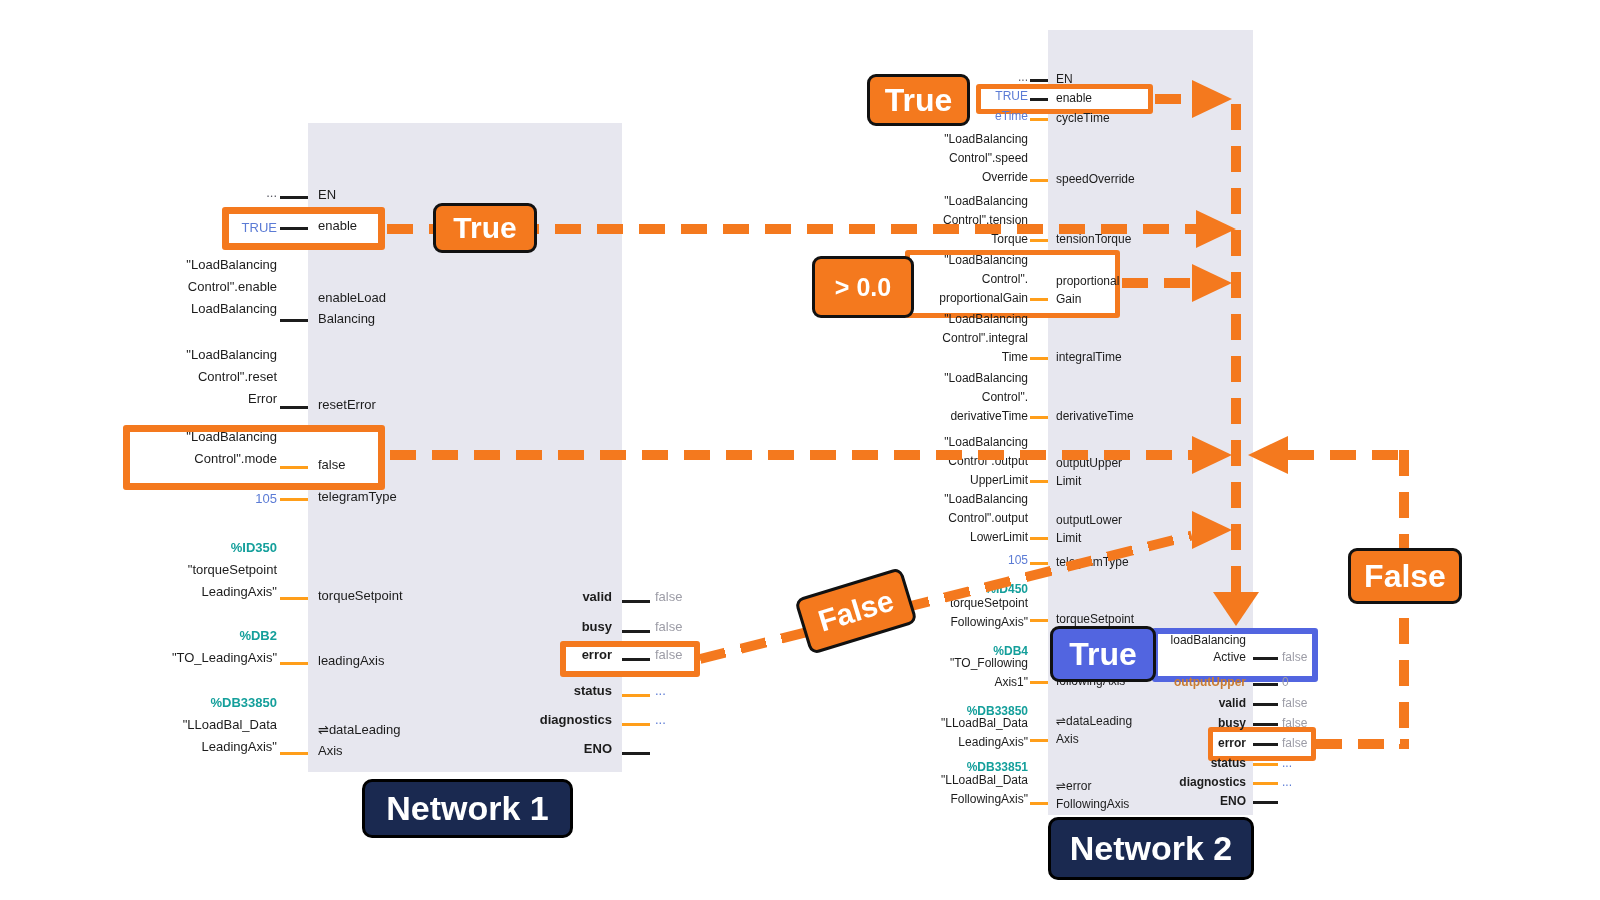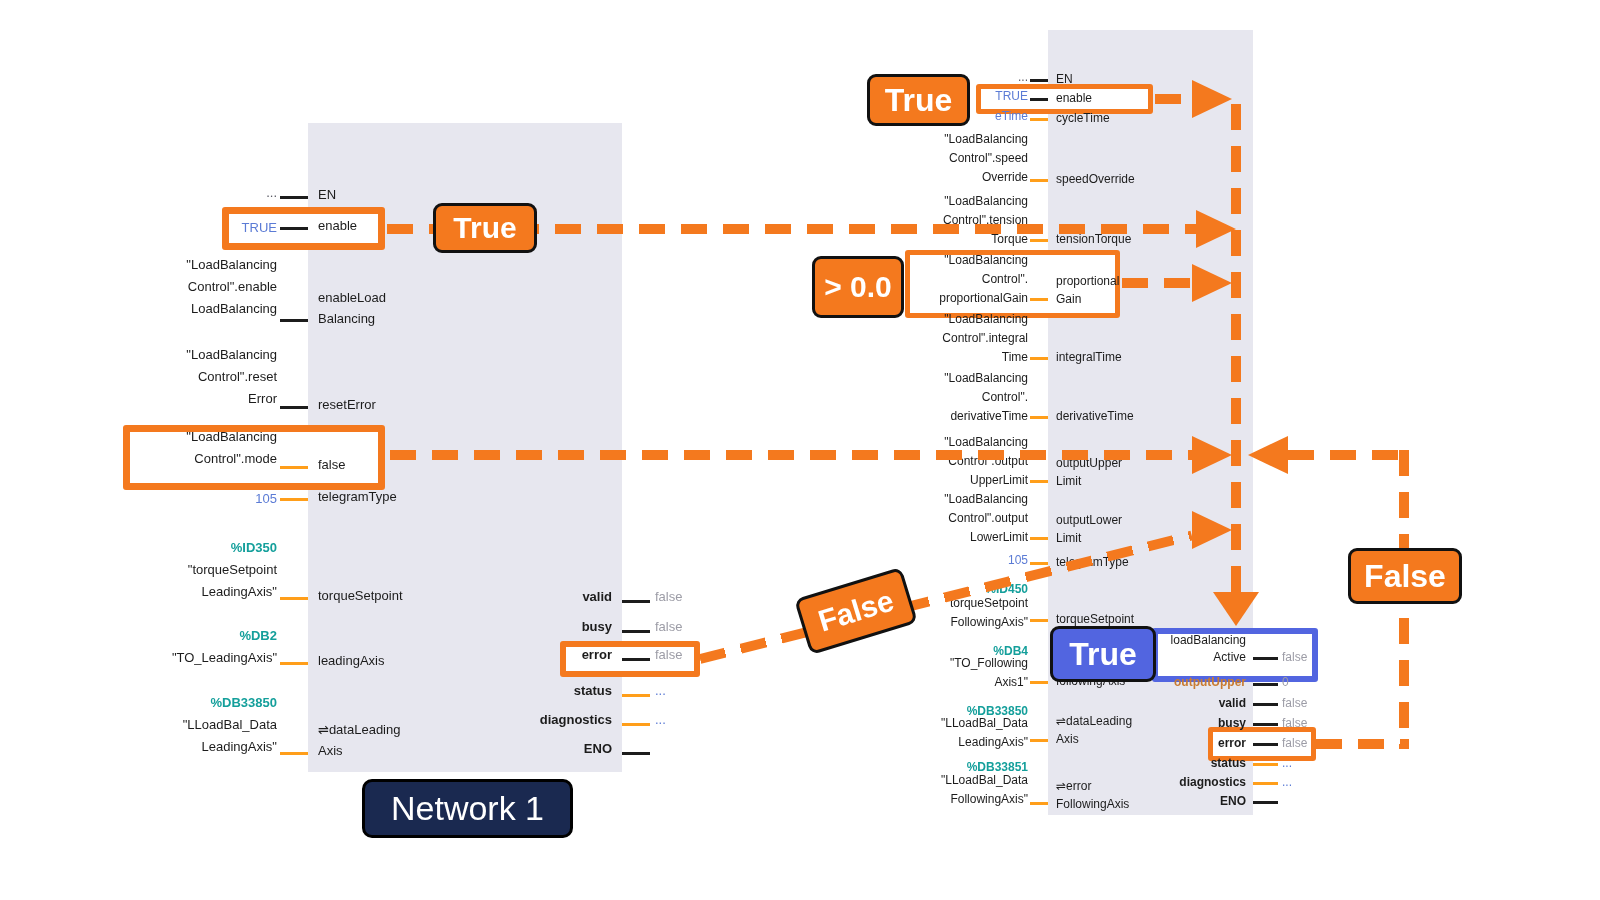--- a/index.html
+++ b/index.html
@@ -37,21 +37,21 @@
   
   .hl{position:absolute;background:#ffffff;border:6px solid #F4791E;border-radius:3px;
       box-sizing:border-box;z-index:2;}
   .hl.blue{border-color:#5265E0;}
 
   
   .co{position:absolute;background:#F4791E;border:3px solid #111;border-radius:9px;color:#fff;
       font-weight:bold;display:flex;align-items:center;justify-content:center;z-index:6;box-sizing:border-box;}
   .co.blue{background:#5265E0;}
   .net{position:absolute;background:#1A2950;border:3px solid #000;border-radius:10px;color:#fff;
-      font-weight:normal;display:flex;align-items:center;justify-content:center;z-index:6;font-size:34px;box-sizing:border-box;}
+      font-weight:bold;display:flex;align-items:center;justify-content:center;z-index:6;font-size:34px;box-sizing:border-box;}
 
   
   .dh{position:absolute;height:10px;background:repeating-linear-gradient(90deg,#F4791E 0 26px,rgba(0,0,0,0) 26px 42px);z-index:4;}
   .dv{position:absolute;width:10px;background:repeating-linear-gradient(180deg,#F4791E 0 26px,rgba(0,0,0,0) 26px 42px);z-index:4;}
   .dd{position:absolute;height:10px;background:repeating-linear-gradient(90deg,#F4791E 0 26px,rgba(0,0,0,0) 26px 42px);
       transform-origin:0 50%;z-index:4;}
   .ar{position:absolute;width:0;height:0;z-index:4;}
   .ar.right{border-top:19px solid transparent;border-bottom:19px solid transparent;border-left:40px solid #F4791E;}
   .ar.left{border-top:19px solid transparent;border-bottom:19px solid transparent;border-right:40px solid #F4791E;}
   .ar.down{border-left:23px solid transparent;border-right:23px solid transparent;border-top:34px solid #F4791E;}
@@ -250,20 +250,21 @@
   <div class="dh" style="left:1316px;top:739px;width:93px"></div>
 
   <div class="dv" style="left:1231px;top:104px;height:490px"></div>
   <div class="ar down" style="left:1213px;top:592px"></div>
 
   <div class="dd" style="left:700px;top:654px;width:507px;transform:rotate(-14.1deg)"></div>
   <div class="ar right" style="left:1192px;top:511px"></div>
 
   <div class="co" style="left:433px;top:203px;width:104px;height:50px;font-size:30px">True</div>
   <div class="co" style="left:867px;top:74px;width:103px;height:52px;font-size:32px">True</div>
-  <div class="co" style="left:812px;top:256px;width:92px;height:62px;font-size:30px">&gt; 0.0</div>
+  <div class="co" style="left:812px;top:256px;width:102px;height:62px;font-size:25px">&gt; 0.0</div>
   <div class="co" style="left:800px;top:582px;width:112px;height:58px;font-size:30px;transform:rotate(-17deg)">False</div>
   <div class="co" style="left:1348px;top:548px;width:114px;height:56px;font-size:32px">False</div>
   <div class="co blue" style="left:1050px;top:626px;width:106px;height:56px;font-size:32px">True</div>
 
   <div class="net" style="left:362px;top:779px;width:211px;height:59px">Network 1</div>
+  <div class="net" style="left:1048px;top:817px;width:206px;height:63px">Network 2</div>
 
 </div>
 
 </body></html>

